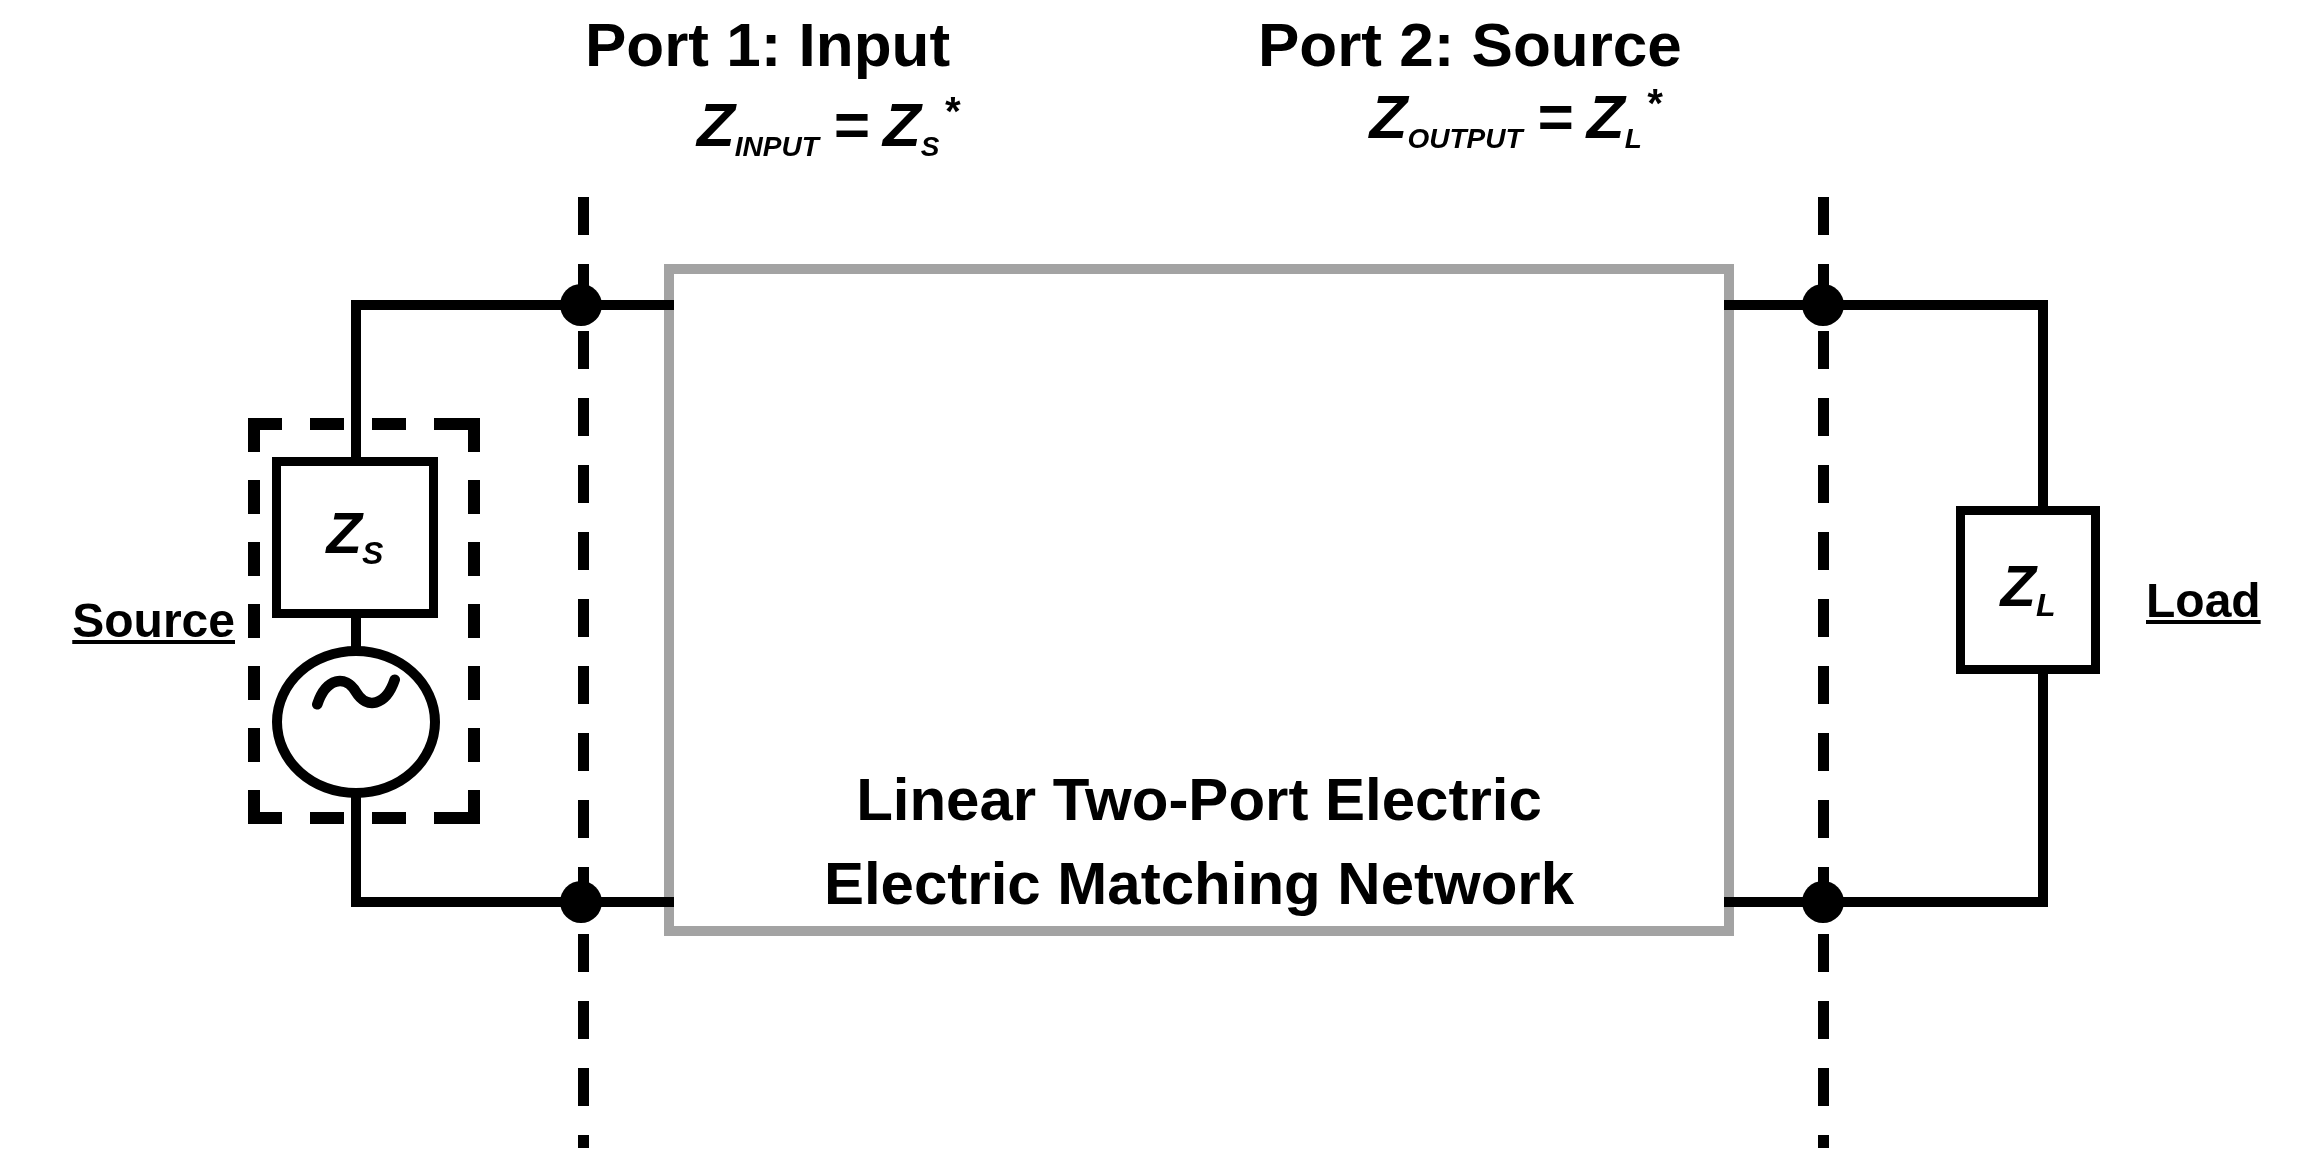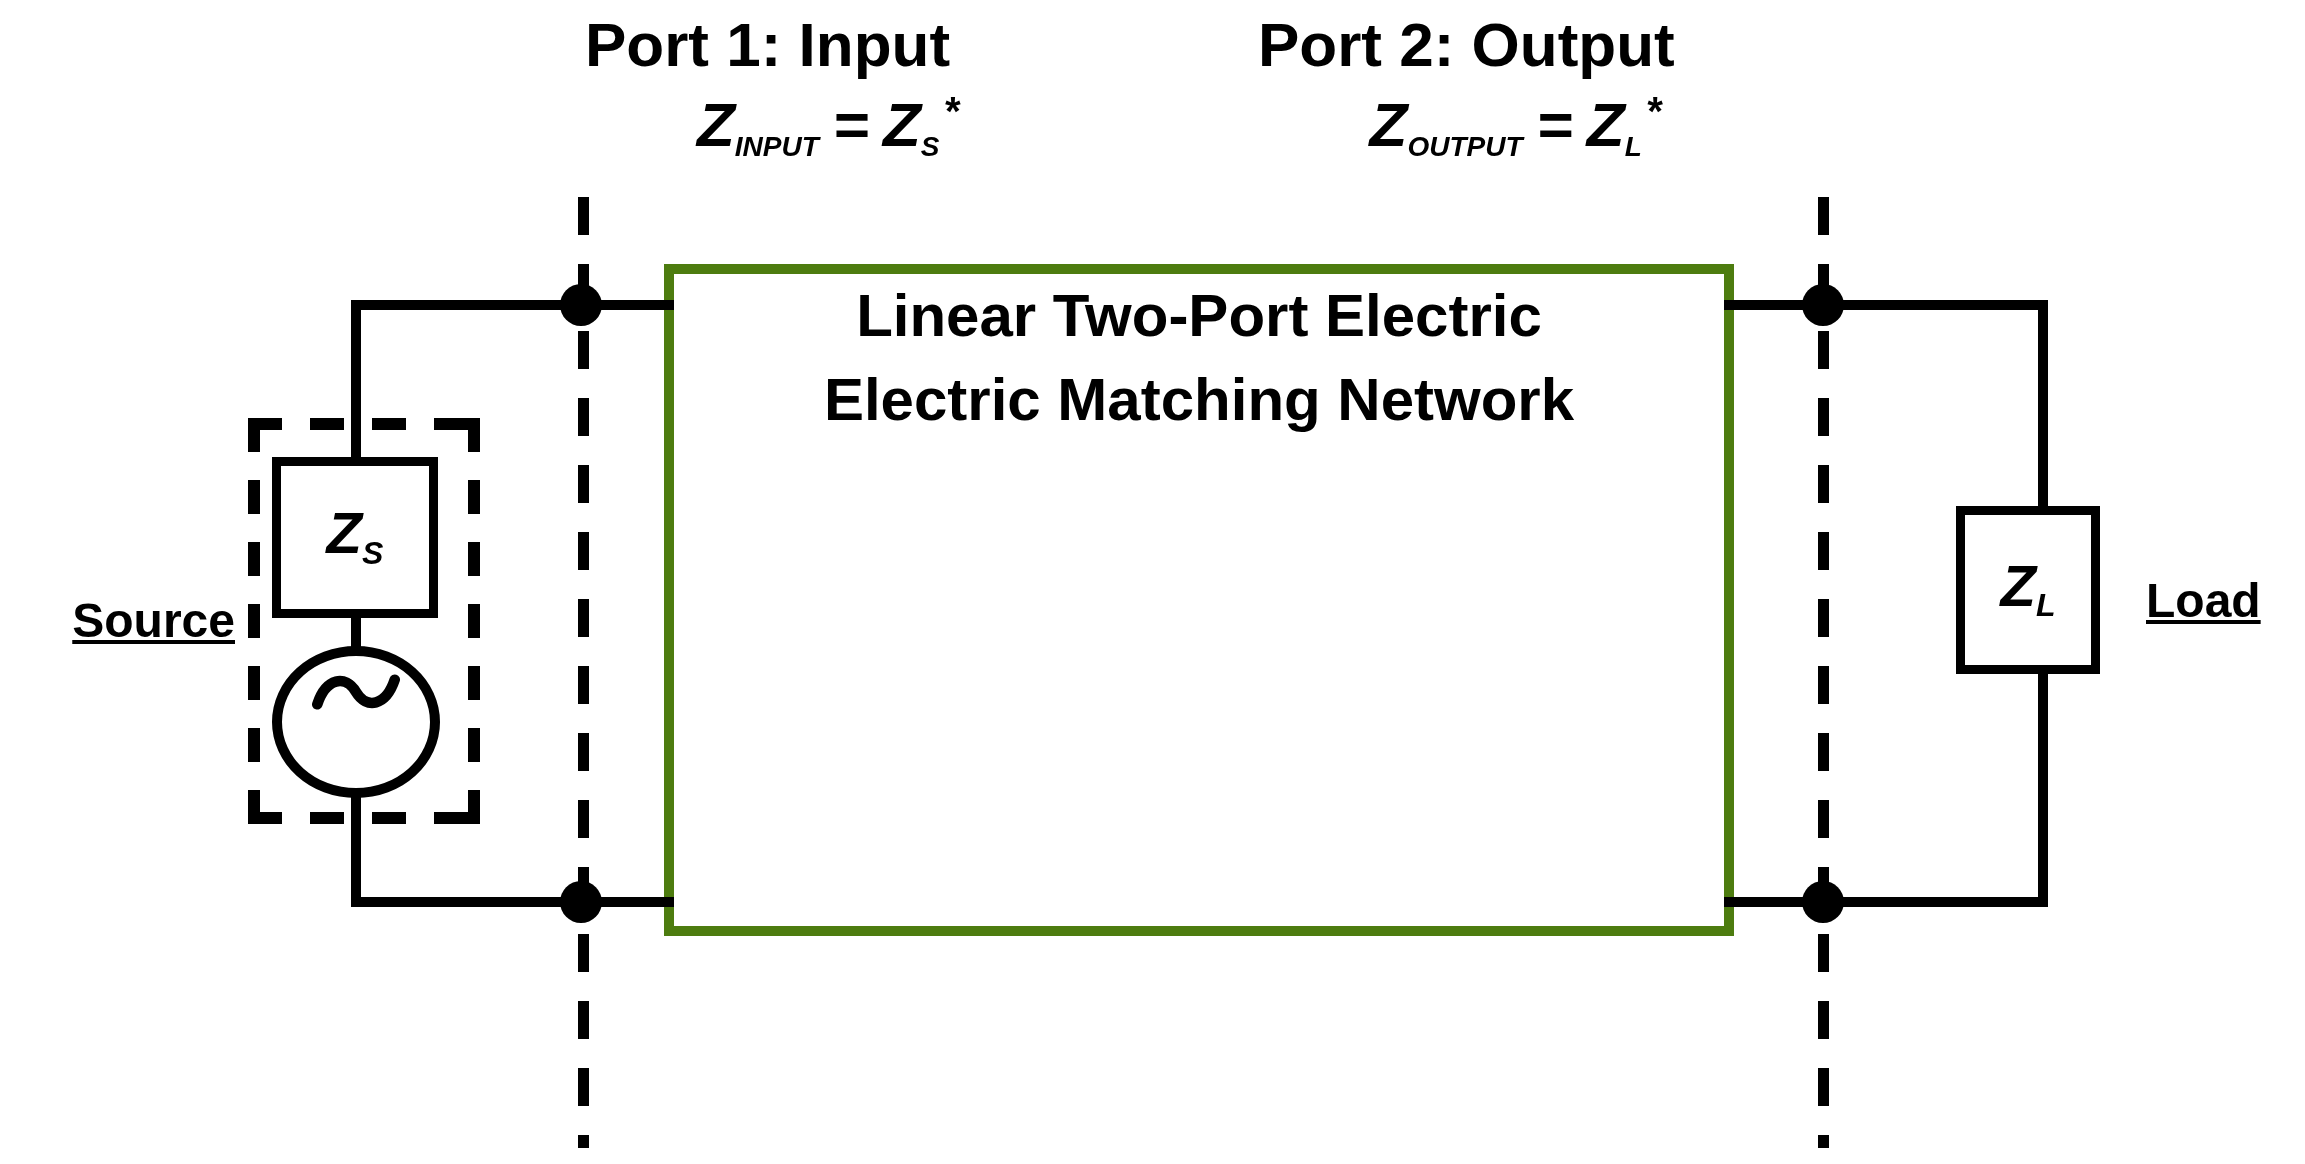--- a/index.html
+++ b/index.html
@@ -38,22 +38,22 @@
     font-size: 48px;
     font-weight: bold;
     line-height: 62px;
     white-space: nowrap;
     text-decoration: underline;
   }
 
   
   .network-box {
     left: 664px; top: 264px; width: 1070px; height: 672px;
-    border: 10px solid #4d7c0f; box-sizing: border-box;
-    display: flex; align-items: flex-start; justify-content: center;
+    border: 10px solid #a3a3a3; box-sizing: border-box;
+    display: flex; align-items: flex-end; justify-content: center;
   }
   .network-label {
     font-size: 60px; font-weight: bold; line-height: 84px;
     text-align: center;
   }
 
   
   .comp-box {
     border: 9px solid #000; box-sizing: border-box;
     display: flex; align-items: center; justify-content: center;
@@ -92,23 +92,23 @@
 <body>
 
 <div id="canvas">
 
   <div class="abs port-title" style="left:585px; top:14px; width:500px;">Port 1: Input</div>
 
   <div class="abs formula" style="left:578px; top:92px; width:500px;">
     <span>Z</span><span class="fsub">INPUT</span><span class="feq">=</span><span>Z</span><span class="fsub">S</span><span class="fsup">*</span>
   </div>
 
-  <div class="abs port-title" style="left:1258px; top:14px; width:505px;">Port 2: Output</div>
+  <div class="abs port-title" style="left:1258px; top:14px; width:505px;">Port 2: Source</div>
 
-  <div class="abs formula" style="left:1263px; top:92px; width:505px;">
+  <div class="abs formula" style="left:1263px; top:84px; width:505px;">
     <span>Z</span><span class="fsub">OUTPUT</span><span class="feq">=</span><span>Z</span><span class="fsub">L</span><span class="fsup">*</span>
   </div>
 
   <div class="abs vdash" style="left:578px; top:197px; height:951px;"></div>
   <div class="abs vdash" style="left:1818px; top:197px; height:951px;"></div>
 
   <div class="abs network-box">
     <div class="network-label">
       <div>Linear Two-Port Electric</div>
       <div>Electric Matching Network</div>

